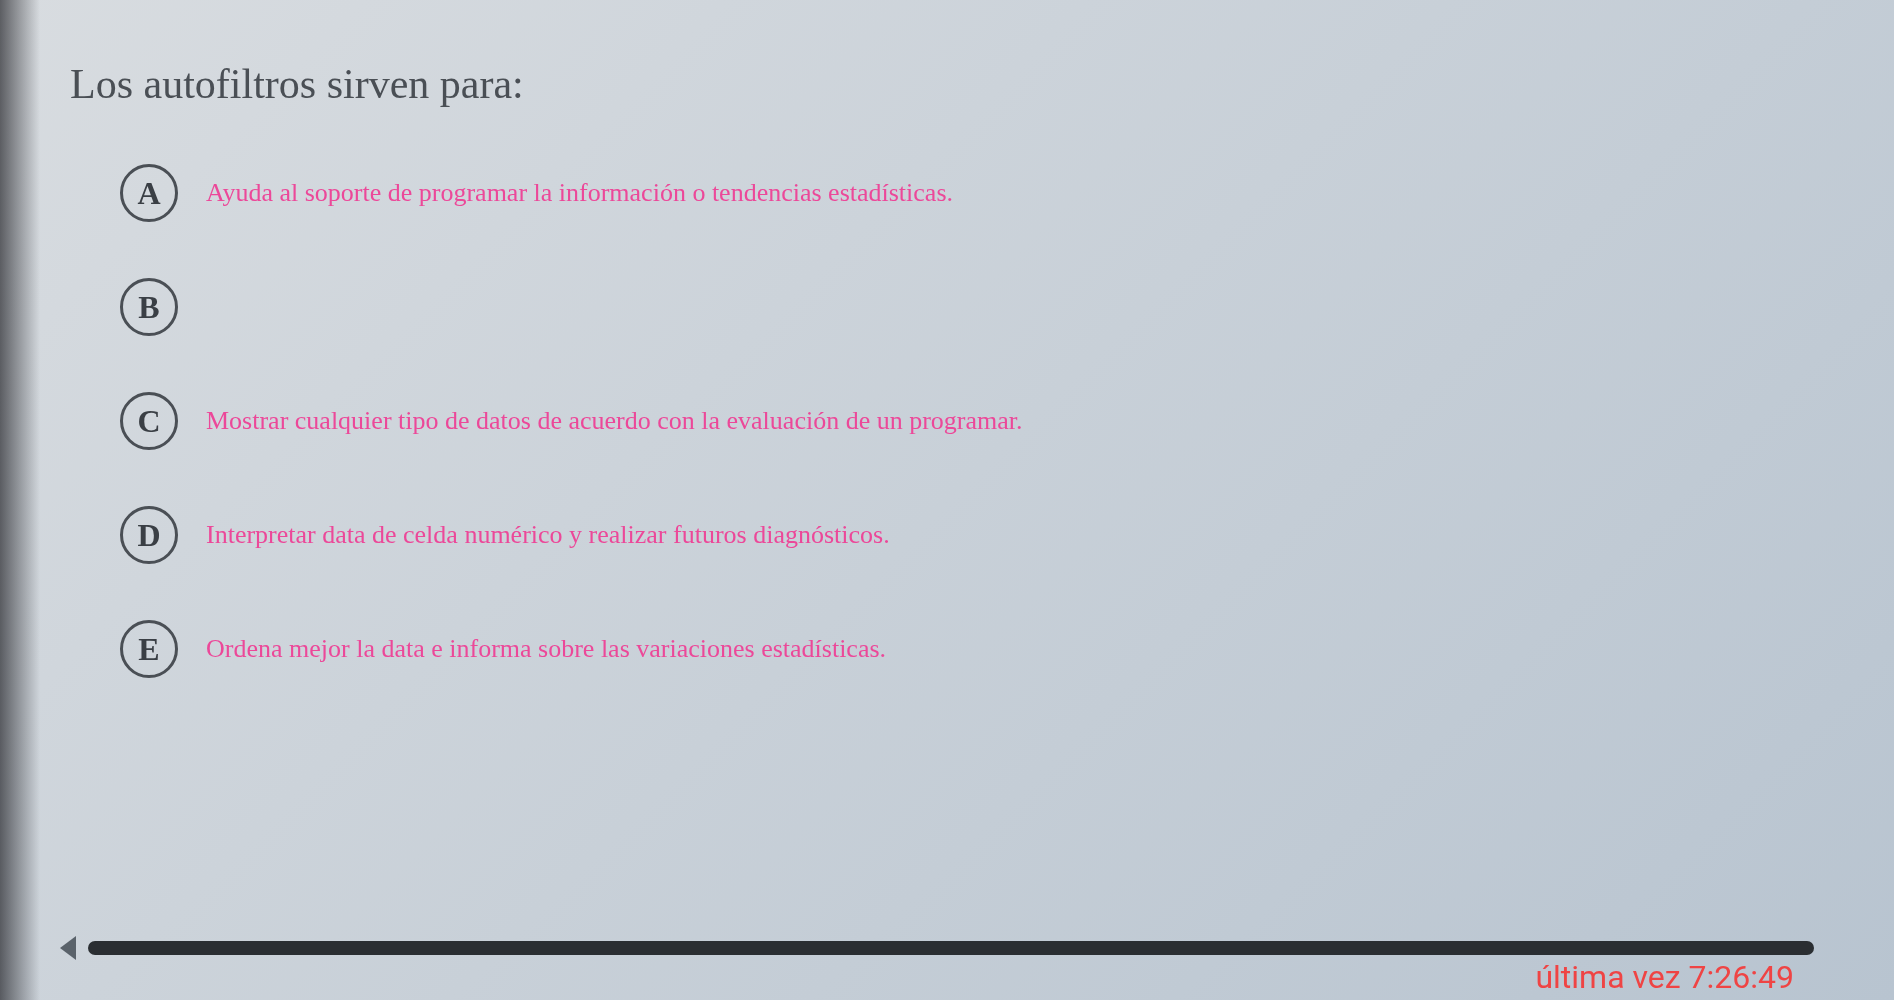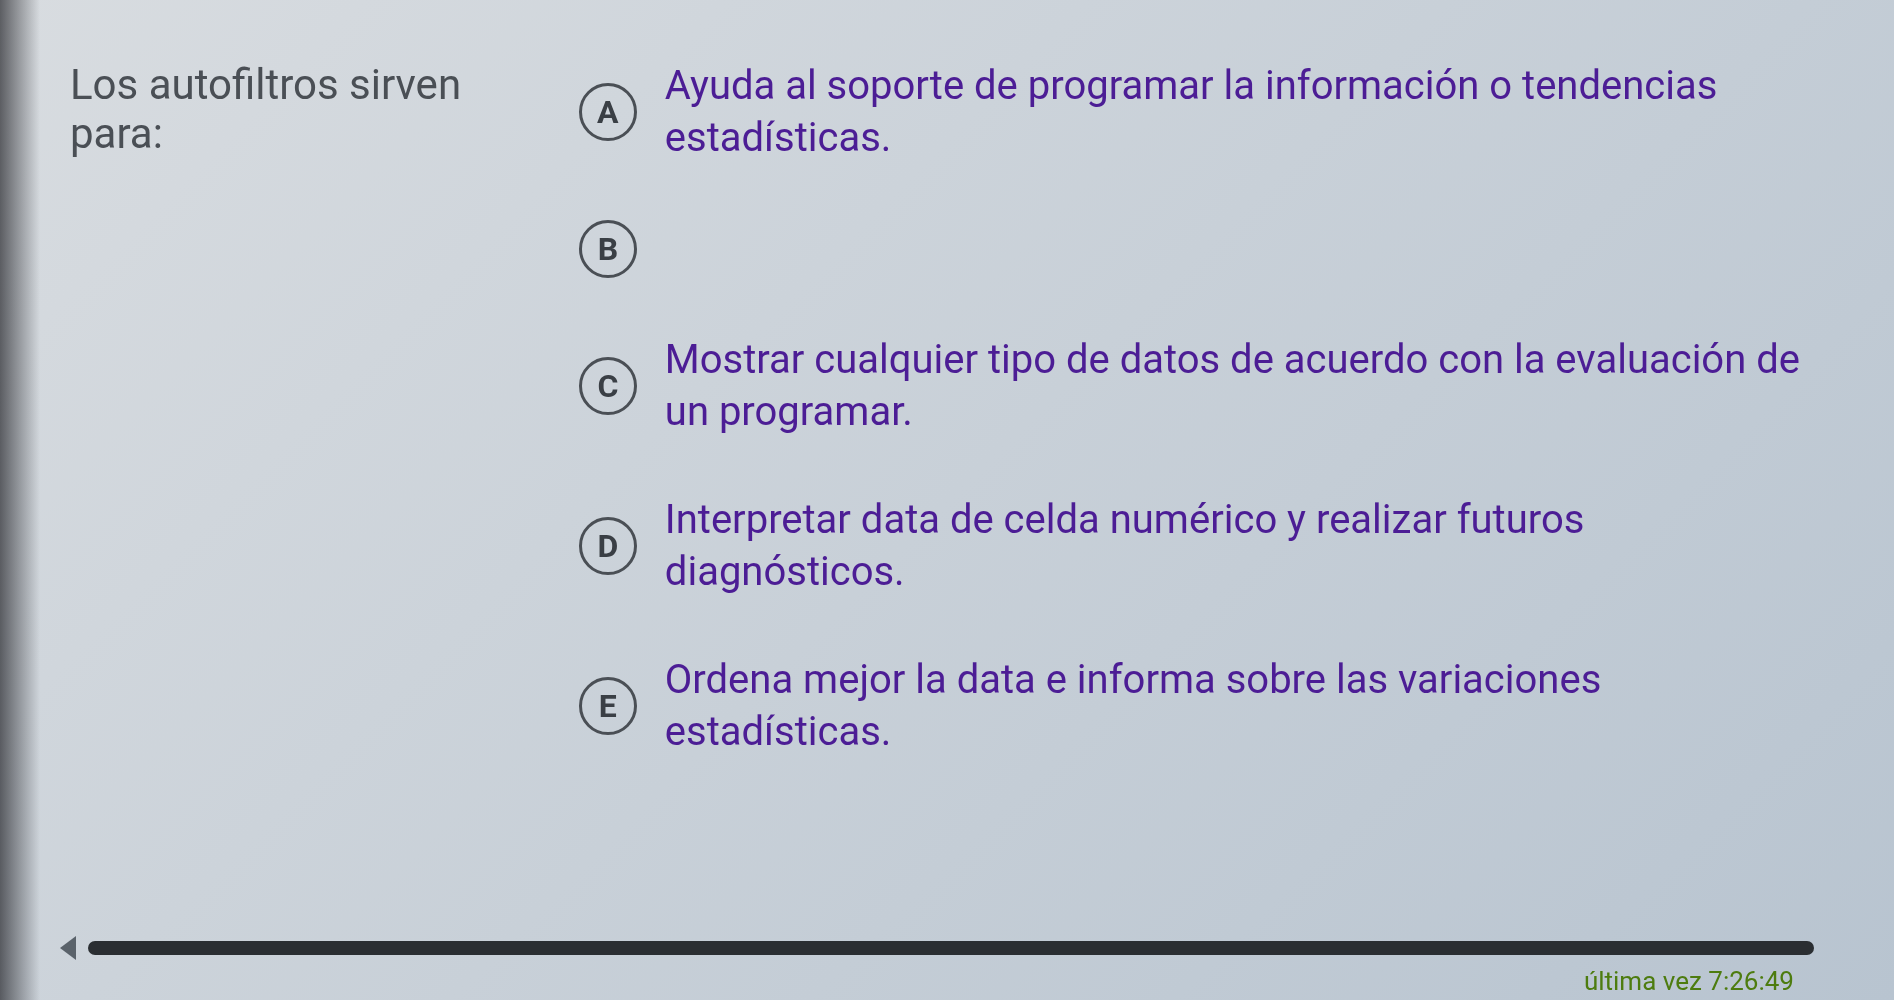--- a/index.html
+++ b/index.html
@@ -12,22 +12,23 @@
       background: linear-gradient(135deg, #d8dce0 0%, #c8d0d8 50%, #b8c4d0 100%);
       width: 1894px;
       height: 1000px;
       padding: 60px 80px 20px 60px;
       color: #3a3f45;
       position: relative;
       overflow: hidden;
     }
     .question-container {
       display: flex;
-      flex-direction: row;
+      flex-direction: column;
       gap: 36px;
+      font-family: Liberation Serif, serif;
     }
     .question-text {
       font-size: 42px;
       color: #4a4f55;
       font-weight: 400;
       margin-bottom: 20px;
       margin-left: 10px;
     }
     .options-list {
       display: flex;
@@ -47,22 +48,22 @@
       border-radius: 50%;
       display: flex;
       align-items: center;
       justify-content: center;
       font-size: 32px;
       font-weight: 700;
       color: #3a3f45;
       flex-shrink: 0;
     }
     .option-text {
-      font-size: 40px;
-      color: #4c1d95;
+      font-size: 26px;
+      color: #ec4899;
       font-weight: 400;
       line-height: 1.3;
     }
     .footer-bar {
       position: absolute;
       bottom: 40px;
       left: 60px;
       right: 80px;
       display: flex;
       align-items: center;
@@ -80,22 +81,22 @@
       flex: 1;
       height: 14px;
       background: #2a2e32;
       border-radius: 7px;
       position: relative;
     }
     .timestamp-row {
       position: absolute;
       bottom: 4px;
       right: 100px;
-      font-size: 26px;
-      color: #4d7c0f;
+      font-size: 32px;
+      color: #ef4444;
       font-weight: 400;
     }
     .vignette-left {
       position: absolute;
       left: 0;
       top: 0;
       width: 40px;
       height: 100%;
       background: linear-gradient(90deg, rgba(10,10,15,0.6) 0%, transparent 100%);
       pointer-events: none;

